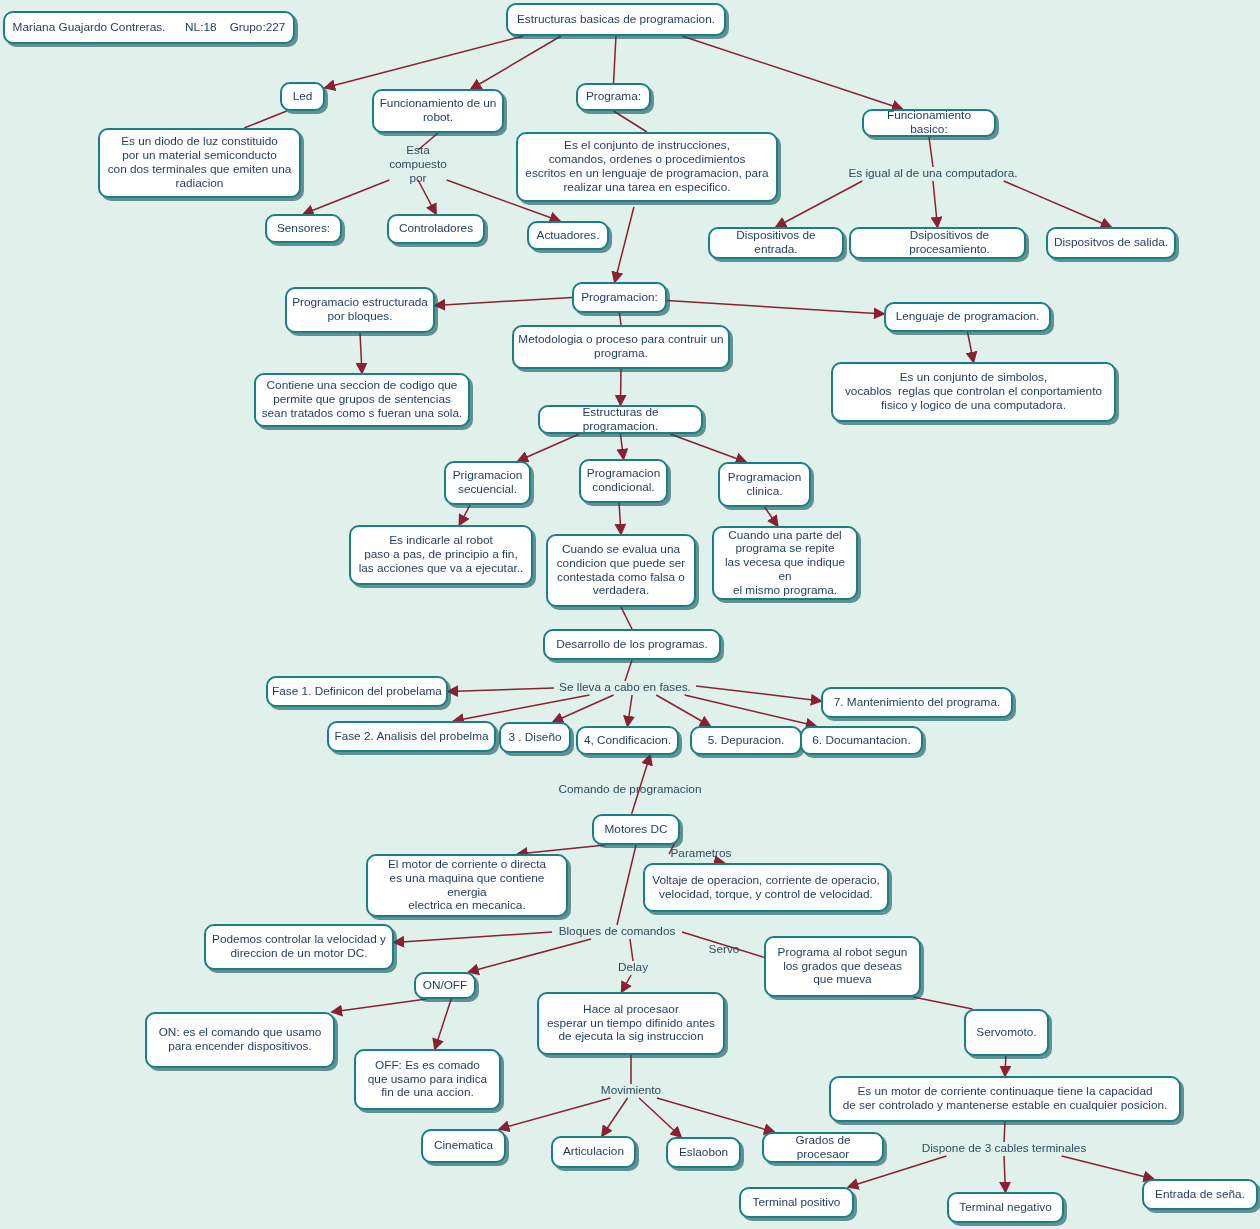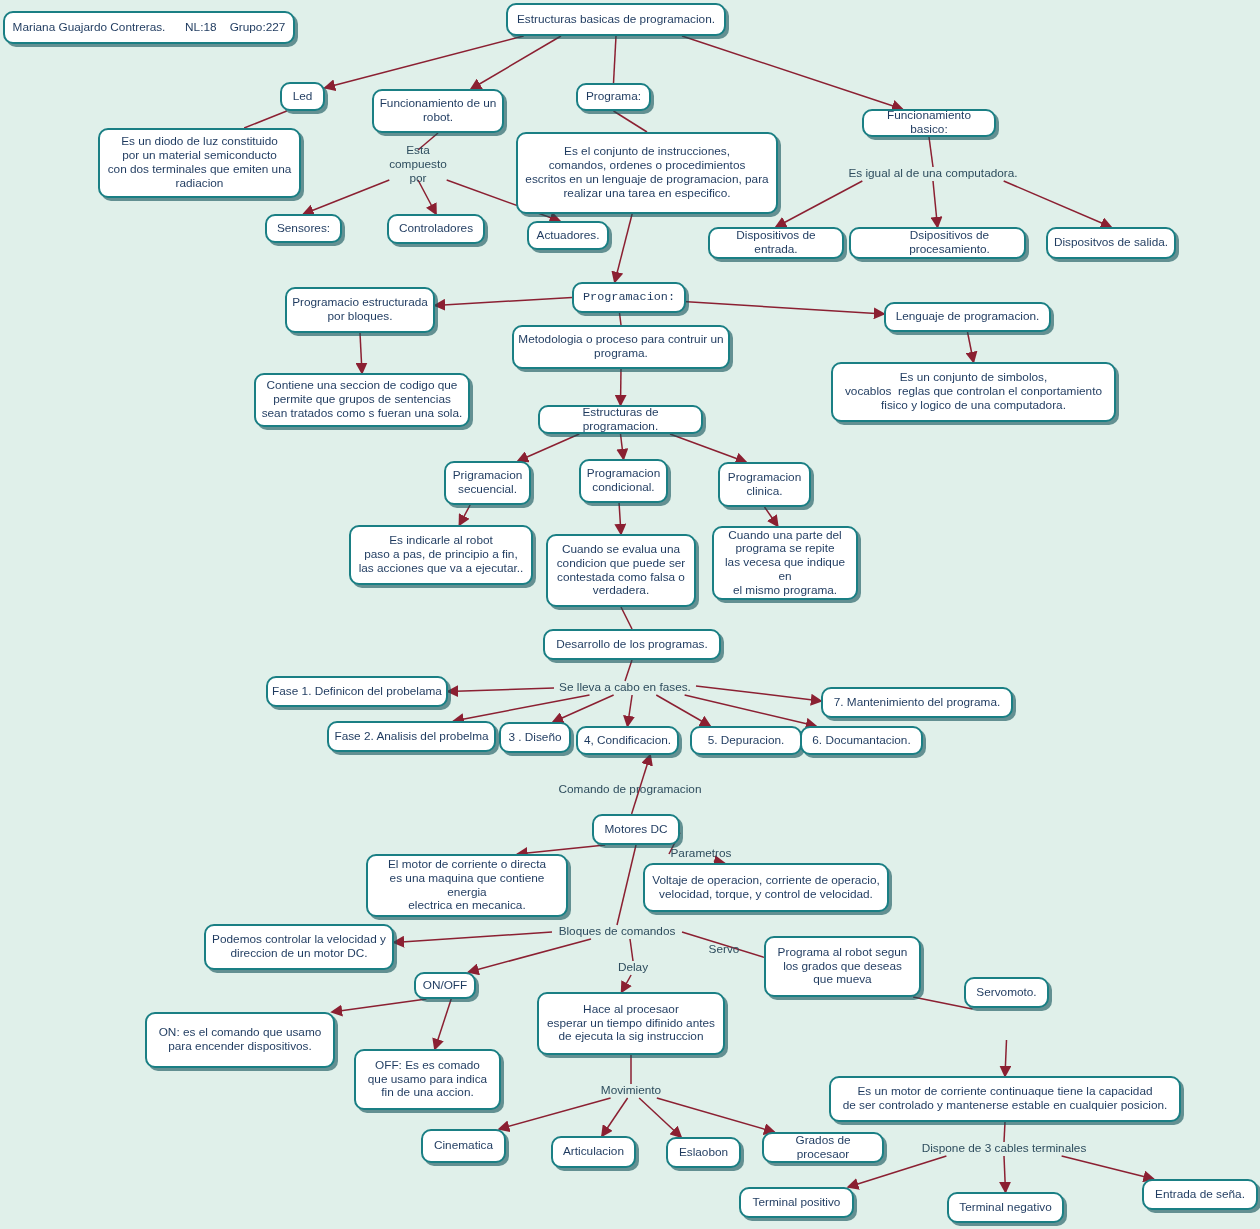--- a/index.html
+++ b/index.html
@@ -105,36 +105,36 @@
       <div class="node concept" style="left: 506px; top: 3px; width: 220px; height: 33px;"><span>Estructuras basicas de programacion.</span></div>
       <div class="node concept" style="left: 280px; top: 82px; width: 45px; height: 29px;"><span>Led</span></div>
       <div class="node concept" style="left: 372px; top: 89px; width: 132px; height: 44px;"><span>Funcionamiento de un
 robot.</span></div>
       <div class="node concept" style="left: 576px; top: 83px; width: 75px; height: 28px;"><span>Programa:</span></div>
       <div class="node concept" style="left: 862px; top: 109px; width: 134px; height: 28px;"><span>Funcionamiento basico:</span></div>
       <div class="node concept" style="left: 98px; top: 128px; width: 203px; height: 70px;"><span>Es un diodo de luz constituido
 por un material semiconducto
 con dos terminales que emiten una
 radiacion</span></div>
-      <div class="node concept" style="left: 516px; top: 132px; width: 262px; height: 82px;"><span>Es el conjunto de instrucciones,
+      <div class="node concept" style="left: 516px; top: 132px; width: 262px; height: 70px;"><span>Es el conjunto de instrucciones,
 comandos, ordenes o procedimientos
 escritos en un lenguaje de programacion, para
 realizar una tarea en especifico.</span></div>
       <div class="node label" style="left: 377px; top: 150px; width: 82px; height: 30px;"><span>Esta compuesto
 por</span></div>
       <div class="node concept" style="left: 265px; top: 214px; width: 77px; height: 29px;"><span>Sensores:</span></div>
       <div class="node concept" style="left: 387px; top: 214px; width: 98px; height: 30px;"><span>Controladores</span></div>
       <div class="node concept" style="left: 527px; top: 221px; width: 82px; height: 29px;"><span>Actuadores.</span></div>
       <div class="node label" style="left: 840px; top: 167px; width: 186px; height: 14px;"><span>Es igual al de una computadora.</span></div>
       <div class="node concept" style="left: 708px; top: 227px; width: 136px; height: 32px;"><span>Dispositivos de entrada.</span></div>
       <div class="node concept" style="left: 849px; top: 227px; width: 177px; height: 32px; padding-left: 28px;"><span>Dsipositivos de procesamiento.</span></div>
       <div class="node concept" style="left: 1046px; top: 227px; width: 130px; height: 32px;"><span>Dispositvos de salida.</span></div>
       <div class="node concept" style="left: 285px; top: 287px; width: 150px; height: 46px;"><span>Programacio estructurada
 por bloques.</span></div>
-      <div class="node concept" style="left: 572px; top: 282px; width: 114px; height: 31px; font-family: Liberation Mono, monospace;"><span>Programacion:</span></div>
+      <div class="node concept" style="left: 572px; top: 282px; width: 95px; height: 31px;"><span>Programacion:</span></div>
       <div class="node concept" style="left: 884px; top: 302px; width: 167px; height: 30px;"><span>Lenguaje de programacion.</span></div>
       <div class="node concept" style="left: 512px; top: 325px; width: 218px; height: 44px;"><span>Metodologia o proceso para contruir un
 programa.</span></div>
       <div class="node concept" style="left: 254px; top: 373px; width: 216px; height: 54px;"><span>Contiene una seccion de codigo que
 permite que grupos de sentencias
 sean tratados como s fueran una sola.</span></div>
       <div class="node concept" style="left: 831px; top: 362px; width: 285px; height: 60px;"><span>Es un conjunto de simbolos,
 vocablos  reglas que controlan el conportamiento
 fisico y logico de una computadora.</span></div>
       <div class="node concept" style="left: 538px; top: 405px; width: 165px; height: 29px;"><span>Estructuras de programacion.</span></div>
@@ -182,21 +182,21 @@
 los grados que deseas
 que mueva</span></div>
       <div class="node concept" style="left: 537px; top: 992px; width: 188px; height: 63px;"><span>Hace al procesaor
 esperar un tiempo difinido antes
 de ejecuta la sig instruccion</span></div>
       <div class="node concept" style="left: 145px; top: 1012px; width: 190px; height: 56px;"><span>ON: es el comando que usamo
 para encender dispositivos.</span></div>
       <div class="node concept" style="left: 354px; top: 1049px; width: 147px; height: 61px;"><span>OFF: Es es comado
 que usamo para indica
 fin de una accion.</span></div>
-      <div class="node concept" style="left: 964px; top: 977px; width: 85px; height: 31px;"><span>Servomoto.</span></div>
+      <div class="node concept" style="left: 964px; top: 1009px; width: 85px; height: 47px;"><span>Servomoto.</span></div>
       <div class="node concept" style="left: 829px; top: 1076px; width: 352px; height: 46px;"><span>Es un motor de corriente continuaque tiene la capacidad
 de ser controlado y mantenerse estable en cualquier posicion.</span></div>
       <div class="node label" style="left: 597px; top: 1084px; width: 68px; height: 14px;"><span>Movimiento</span></div>
       <div class="node concept" style="left: 421px; top: 1129px; width: 85px; height: 34px;"><span>Cinematica</span></div>
       <div class="node concept" style="left: 551px; top: 1136px; width: 85px; height: 32px;"><span>Articulacion</span></div>
       <div class="node concept" style="left: 666px; top: 1137px; width: 75px; height: 31px;"><span>Eslaobon</span></div>
       <div class="node concept" style="left: 762px; top: 1132px; width: 122px; height: 31px;"><span>Grados de procesaor</span></div>
       <div class="node concept" style="left: 739px; top: 1187px; width: 115px; height: 31px;"><span>Terminal positivo</span></div>
       <div class="node label" style="left: 908px; top: 1142px; width: 192px; height: 14px;"><span>Dispone de 3 cables terminales</span></div>
       <div class="node concept" style="left: 947px; top: 1192px; width: 117px; height: 31px;"><span>Terminal negativo</span></div>

